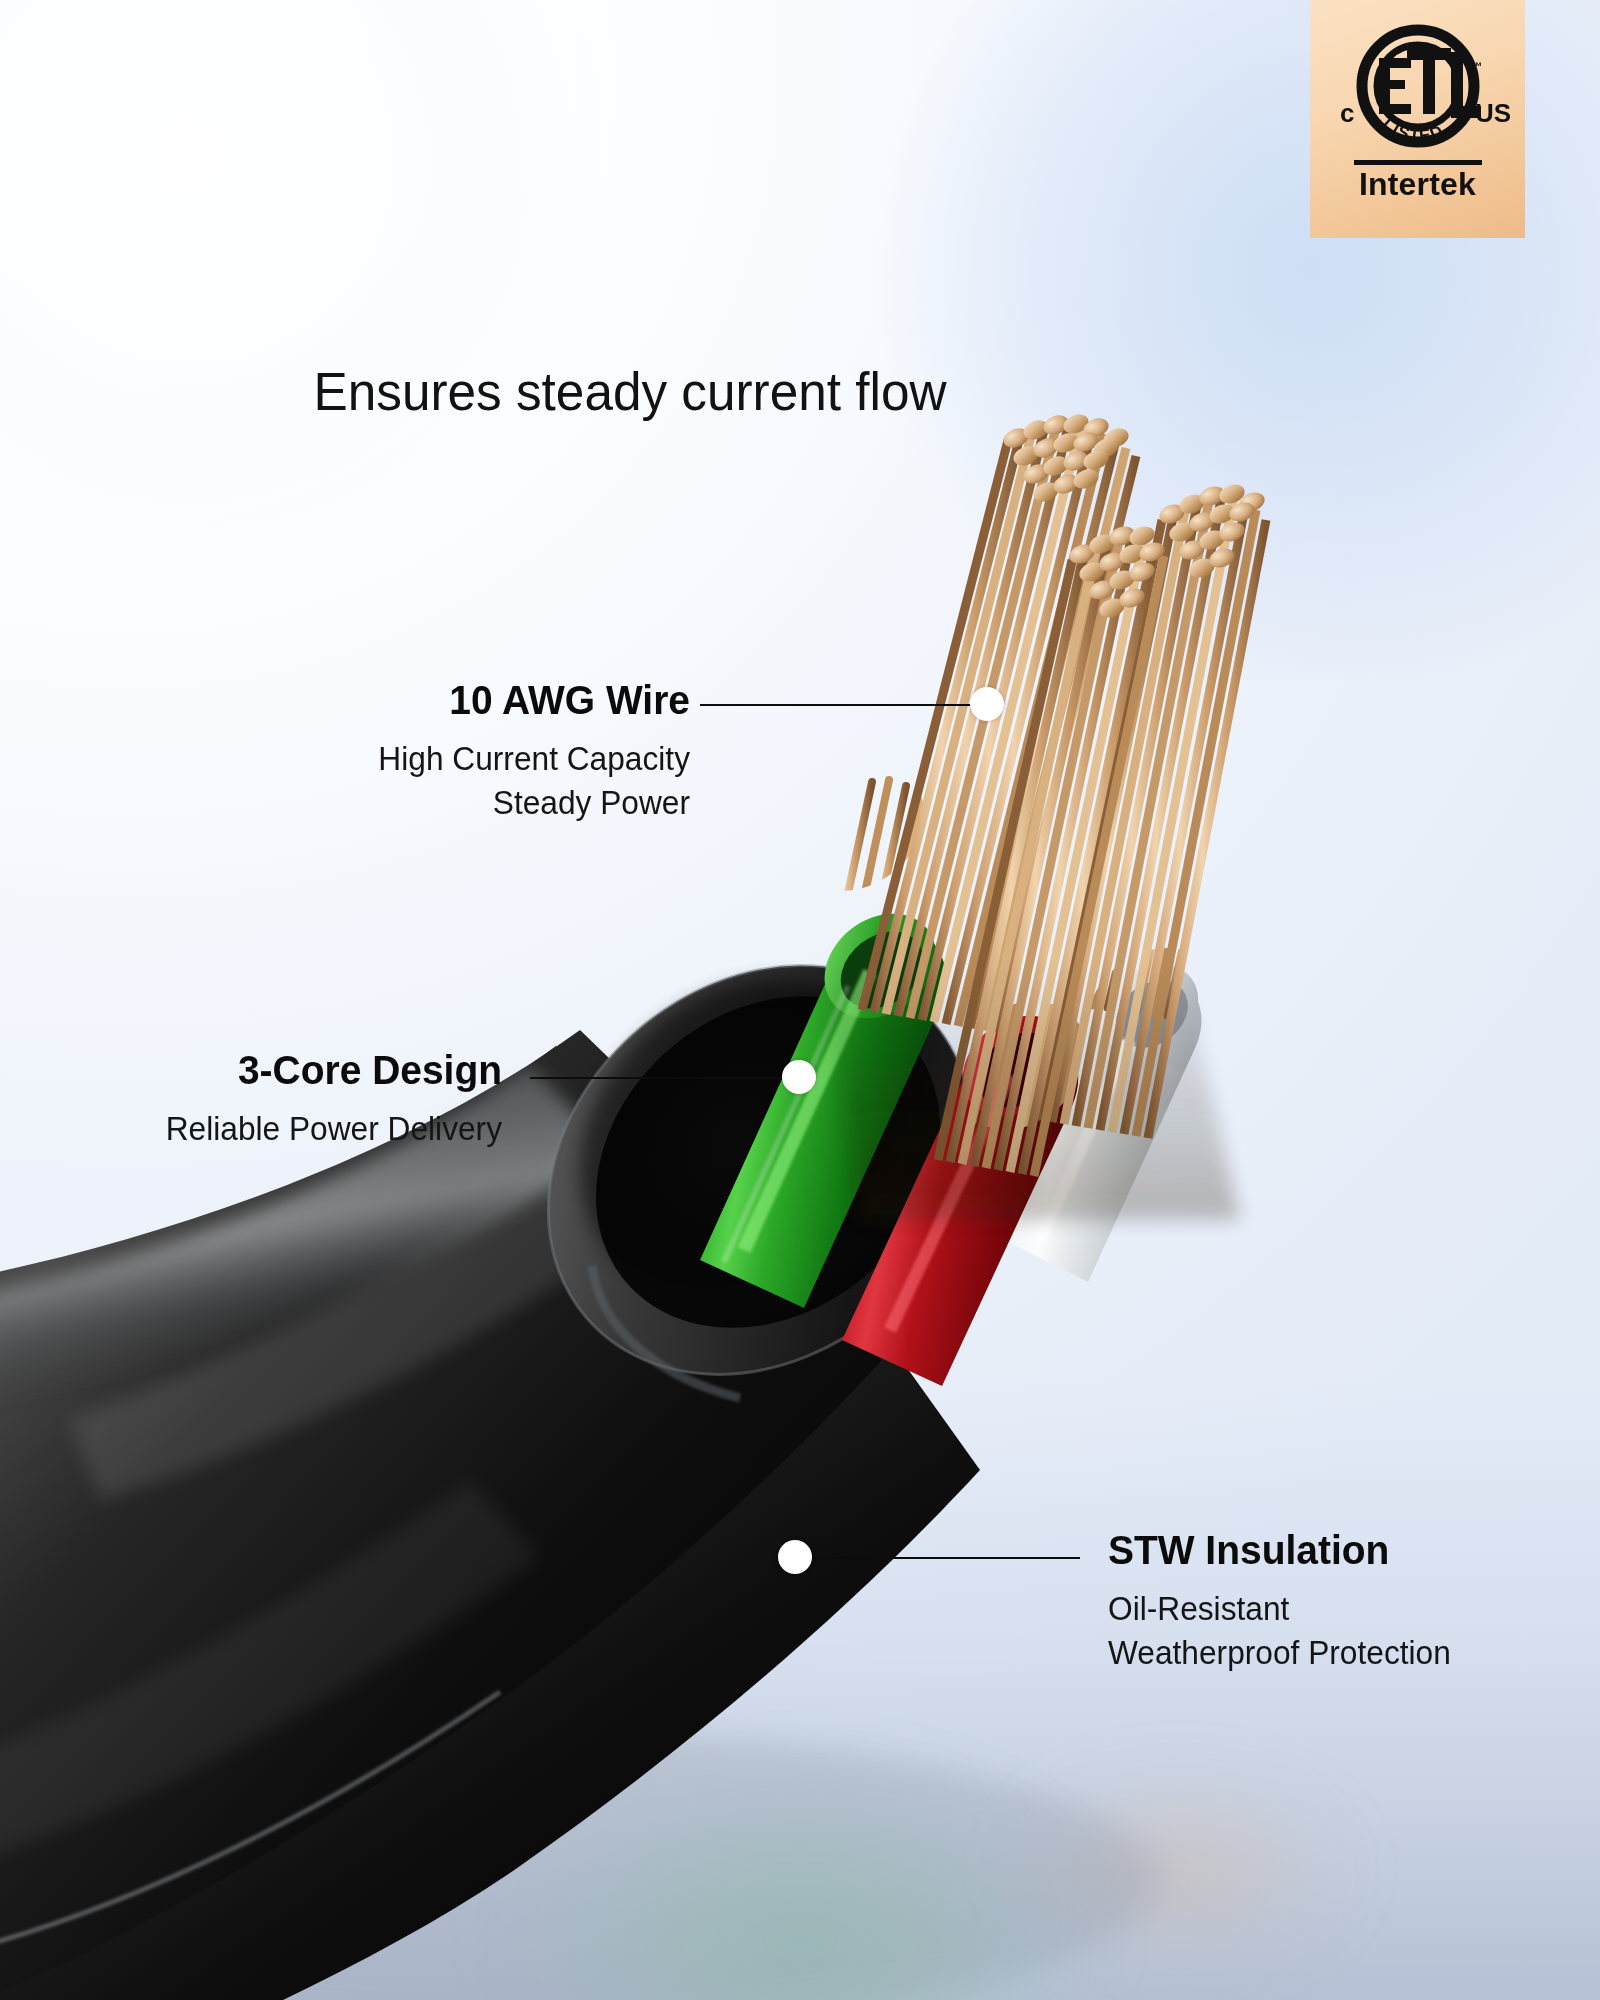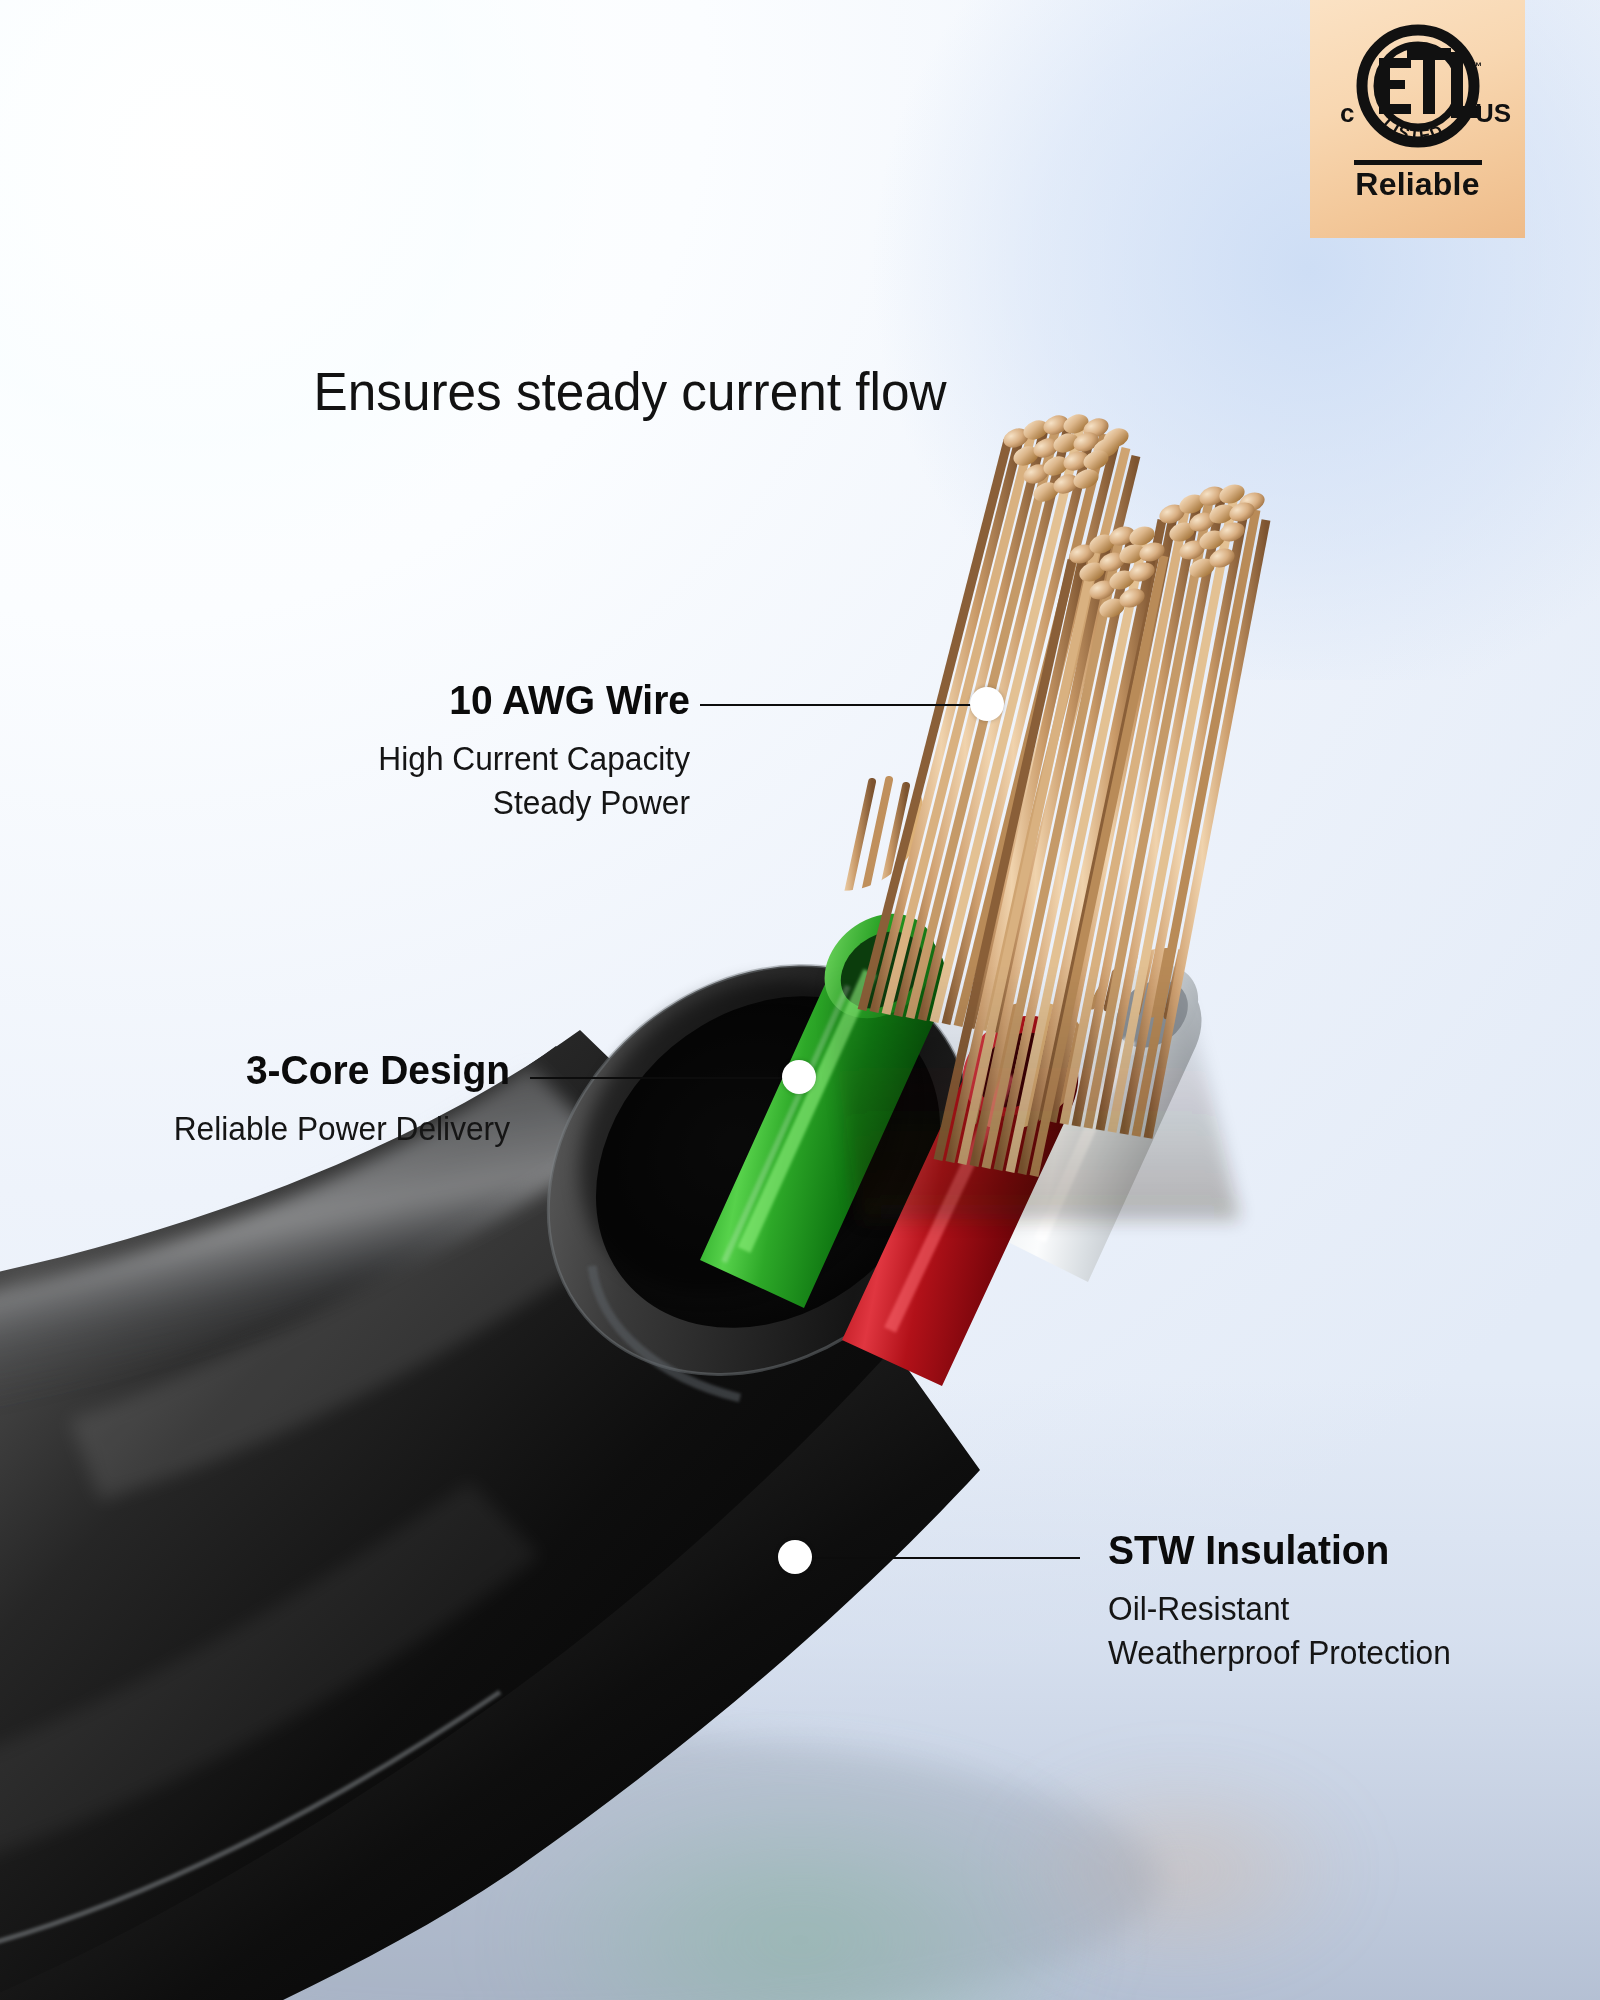--- a/index.html
+++ b/index.html
@@ -512,35 +512,35 @@
 
         <path id="arcL" d="M 52 96 A 50 50 0 0 0 140 98" fill="none"></path>
         <text font-family="Liberation Sans, sans-serif" font-size="17" font-weight="700" fill="#111" letter-spacing="1.4">
           <textPath href="#arcL" startOffset="12%">LISTED</textPath>
         </text>
 
         <text x="17" y="104" font-family="Liberation Sans, sans-serif" font-size="26" font-weight="700" fill="#111">c</text>
         <text x="152" y="104" font-family="Liberation Sans, sans-serif" font-size="26" font-weight="700" fill="#111">US</text>
       </svg>
       <div class="etl-divider"></div>
-      <div class="etl-word">Reliable</div>
+      <div class="etl-word">Intertek</div>
     </div>
   </div>
 
   <div class="tagline">Ensures steady current flow</div>
 
   <div class="callout ta-right" style="left:240px; top:672px; width:450px;margin-top:6px;">
     <div class="co-title r" style="transform-origin:right center;">10 AWG Wire</div>
     <div class="co-body r">High Current Capacity</div>
     <div class="co-body r" style="margin-top:4px;">Steady Power</div>
   </div>
   <div class="lead-line" style="left:700px; top:704px; width:282px;"></div>
   <div class="lead-dot" style="left:970px; top:687px; width:34px; height:34px;"></div>
 
-  <div class="callout ta-right" style="left:60px; top:1048px; width:450px;">
+  <div class="callout ta-right" style="left:52px; top:1048px; width:450px;">
     <div class="co-title r" style="transform-origin:right center;">3-Core Design</div>
     <div class="co-body r">Reliable Power Delivery</div>
   </div>
   <div class="lead-line" style="left:530px; top:1077px; width:262px;"></div>
   <div class="lead-dot" style="left:782px; top:1060px; width:34px; height:34px;"></div>
 
   <div class="callout ta-left" style="left:1108px; top:1528px; width:460px;">
     <div class="co-title" style="transform-origin:left center;">STW Insulation</div>
     <div class="co-body l">Oil-Resistant</div>
     <div class="co-body l" style="margin-top:4px;">Weatherproof Protection</div>

